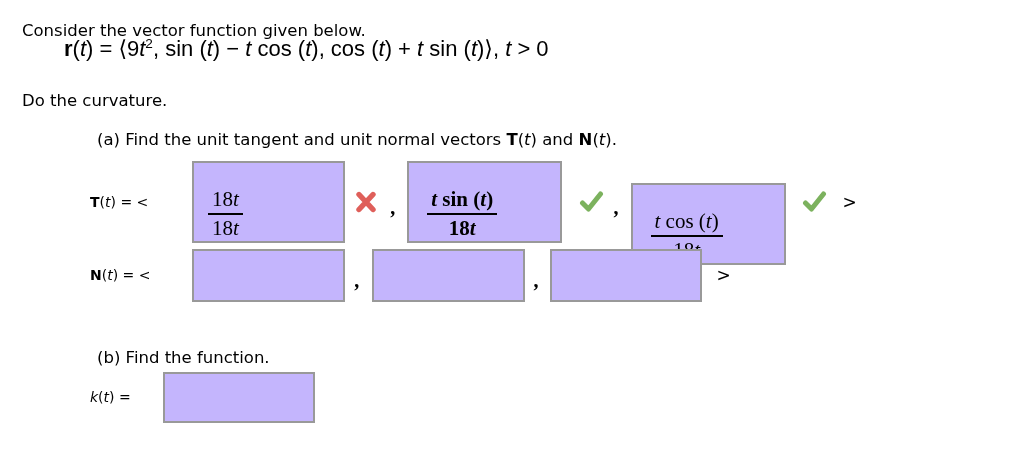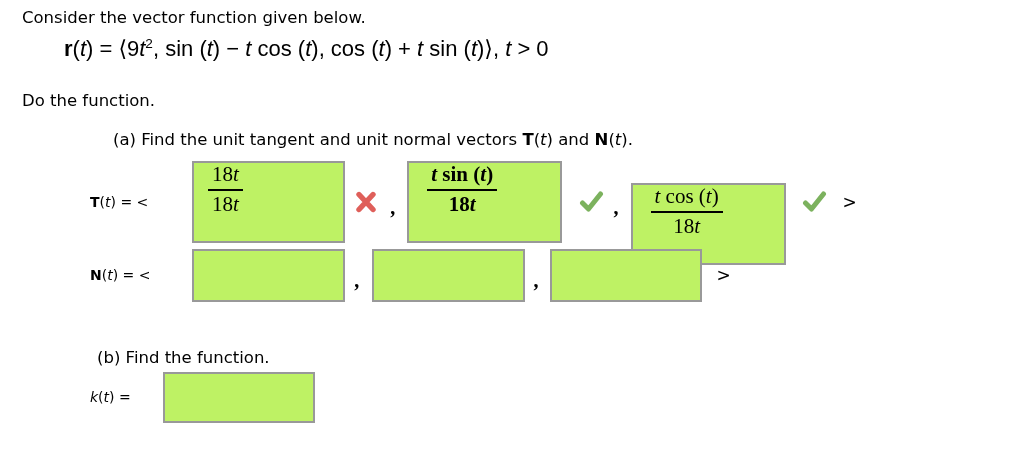--- a/index.html
+++ b/index.html
@@ -12,48 +12,48 @@
   
   .math{font-family:Liberation Sans, sans-serif;font-size:22px;text-align:center;}
   .math .mi{font-style:italic;}
   .math .mb{font-weight:bold;}
   .math sup{font-size:0.62em;}
   
   .row{position:absolute;display:flex;align-items:center;}
   .row-label{font-size:14px;flex:0 0 auto;}
   .t-label{width:102px;}
   .k-label{width:73px;}
-  .box{box-sizing:border-box;border:2px solid var(--box-border,#999);background:#bef264;
-       display:flex;align-items:flex-start;flex:0 0 auto;}
+  .box{box-sizing:border-box;border:2px solid var(--box-border,#999);background:#c4b5fd;
+       display:flex;align-items:flex-end;flex:0 0 auto;}
   .t-box{width:153px;height:82px;padding-left:14px;}
   .t-box.wide-pad{width:155px;padding-left:18px;}
   .n-box{width:153px;height:53px;}
   .k-box{width:152px;height:51px;}
   .frac{display:inline-block;text-align:center;font-family:"Liberation Serif","DejaVu Serif",serif;
         font-size:21px;line-height:1.12;}
   .frac .num{padding:0 4px 2px;border-bottom:2px solid #000;}
   .frac .den{padding:2px 4px 0;}
   .frac .mi{font-style:italic;}
   .comma{font-family:"Liberation Serif","DejaVu Serif",serif;font-size:21px;
          font-weight:bold;font-style:italic;transform:translateY(5px);flex:0 0 auto;}
   .angle{font-size:17px;flex:0 0 auto;}
   .status{flex:0 0 auto;display:flex;align-items:center;}
 </style>
 </head>
 <body>
 
 <div class="page">
 
-  <div class="abs uitext" style="left:22px;top:8px;text-align:center;">Consider the vector function given below.</div>
+  <div class="abs uitext" style="left:22px;top:21px;text-align:center;">Consider the vector function given below.</div>
 
   <div class="abs math" style="left:64px;top:36px;"><span class="mb">r</span><span class="mn">(</span><span class="mi">t</span><span class="mn">) = ⟨9</span><span class="mi">t</span><sup class="mn">2</sup><span class="mn">, sin (</span><span class="mi">t</span><span class="mn">) − </span><span class="mi">t</span><span class="mn"> cos (</span><span class="mi">t</span><span class="mn">), cos (</span><span class="mi">t</span><span class="mn">) + </span><span class="mi">t</span><span class="mn"> sin (</span><span class="mi">t</span><span class="mn">)⟩, </span><span class="mi">t</span><span class="mn"> &gt; 0</span></div>
 
-  <div class="abs uitext" style="left:22px;top:91px;">Do the function.</div>
+  <div class="abs uitext" style="left:22px;top:91px;">Do the curvature.</div>
 
-  <div class="abs uitext" style="left:97px;top:130px;margin-left:16px;"><span>(a) Find the unit tangent and unit normal vectors </span><span class="sb">T</span><span>(</span><span class="si">t</span><span>) and </span><span class="sb">N</span><span>(</span><span class="si">t</span><span>).</span></div>
+  <div class="abs uitext" style="left:97px;top:130px;"><span>(a) Find the unit tangent and unit normal vectors </span><span class="sb">T</span><span>(</span><span class="si">t</span><span>) and </span><span class="sb">N</span><span>(</span><span class="si">t</span><span>).</span></div>
 
   <div class="row" style="left:90px;top:161px;height:82px;">
     <div class="row-label t-label"><span class="sb">T</span><span>(</span><span class="si">t</span><span>) = &lt;</span></div>
 
     <div class="box t-box">
       <div class="frac">
         <div class="num"><span>18</span><span class="mi">t</span></div>
         <div class="den"><span>18</span><span class="mi">t</span></div>
       </div>
     </div>

